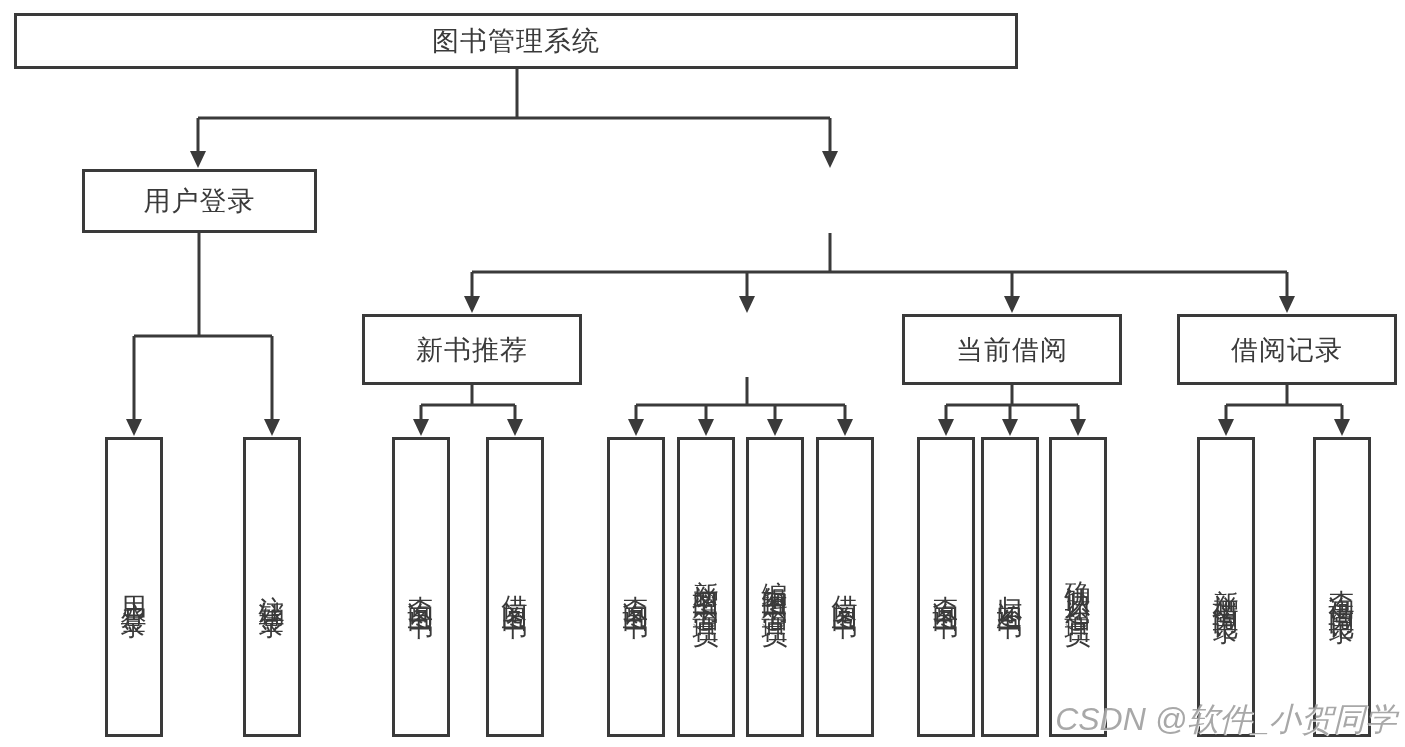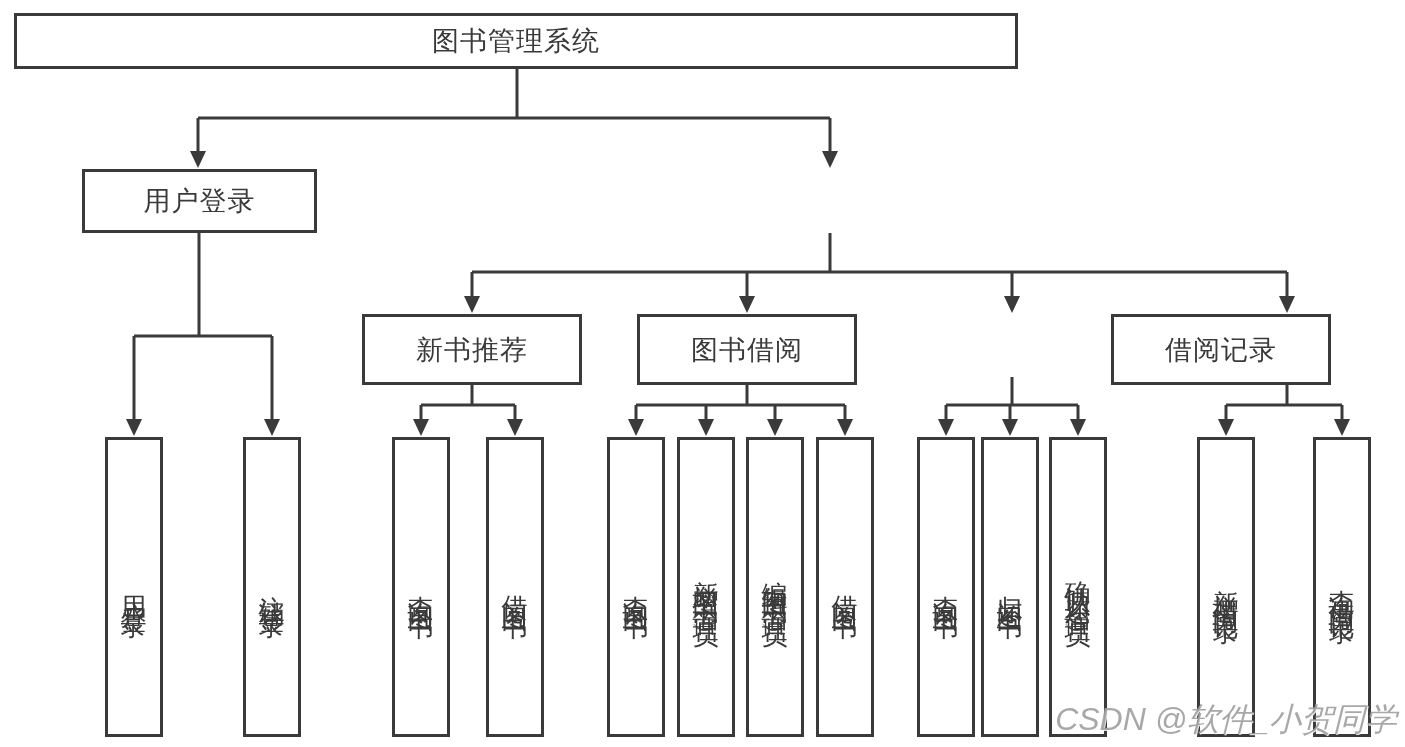--- a/index.html
+++ b/index.html
@@ -130,24 +130,24 @@
     <span class="h-label">图书管理系统</span>
   </div>
 
   <div class="node lvl2" style="left:82px">
     <span class="h-label">用户登录</span>
   </div>
 
   <div class="node lvl3" style="left:362px">
     <span class="h-label">新书推荐</span>
   </div>
-  <div class="node lvl3" style="left:637px">
-    <span class="h-label">图书借阅</span>
+  <div class="node lvl3" style="left:902px">
+    <span class="h-label">当前借阅</span>
   </div>
-  <div class="node lvl3" style="left:1111px">
+  <div class="node lvl3" style="left:1177px">
     <span class="h-label">借阅记录</span>
   </div>
 
   <div class="node leaf" style="left:105px">
     <span class="v-label">用户登录</span>
   </div>
   <div class="node leaf" style="left:243px">
     <span class="v-label">注销登录</span>
   </div>
 

